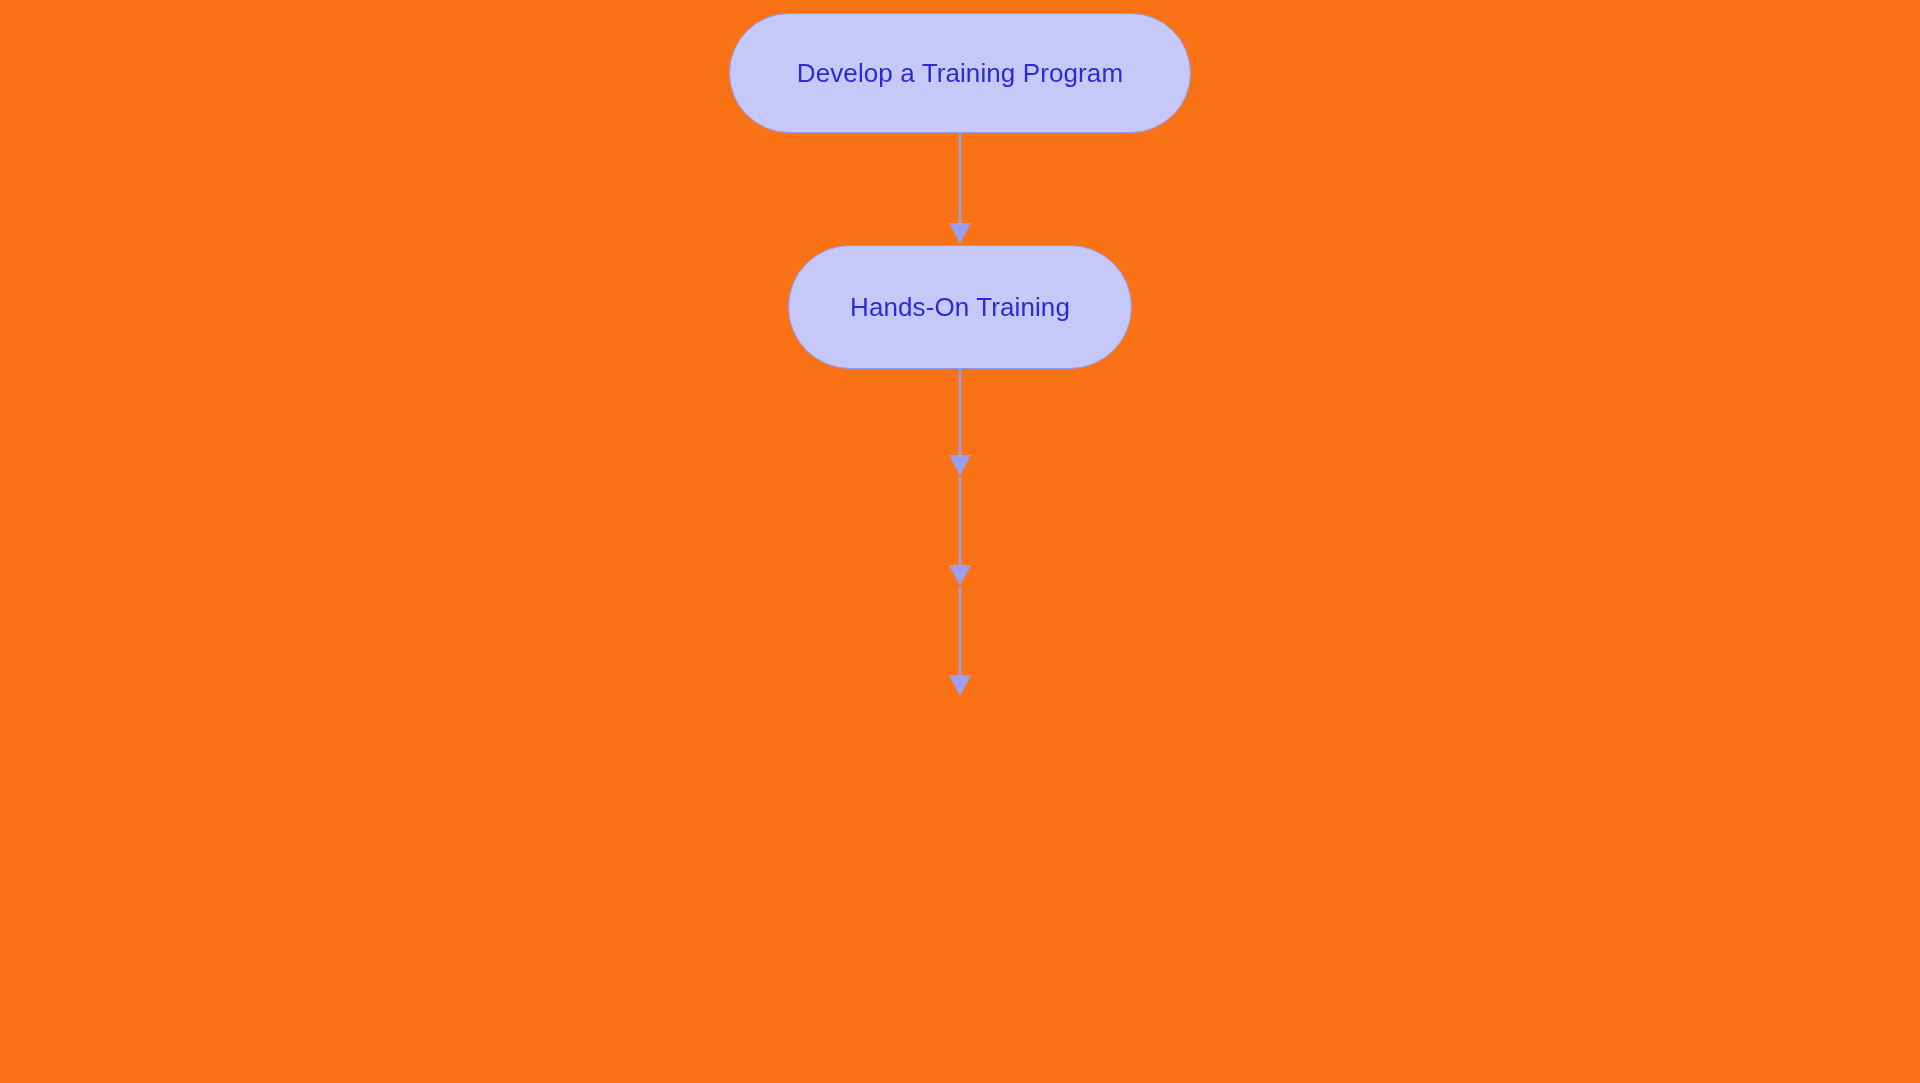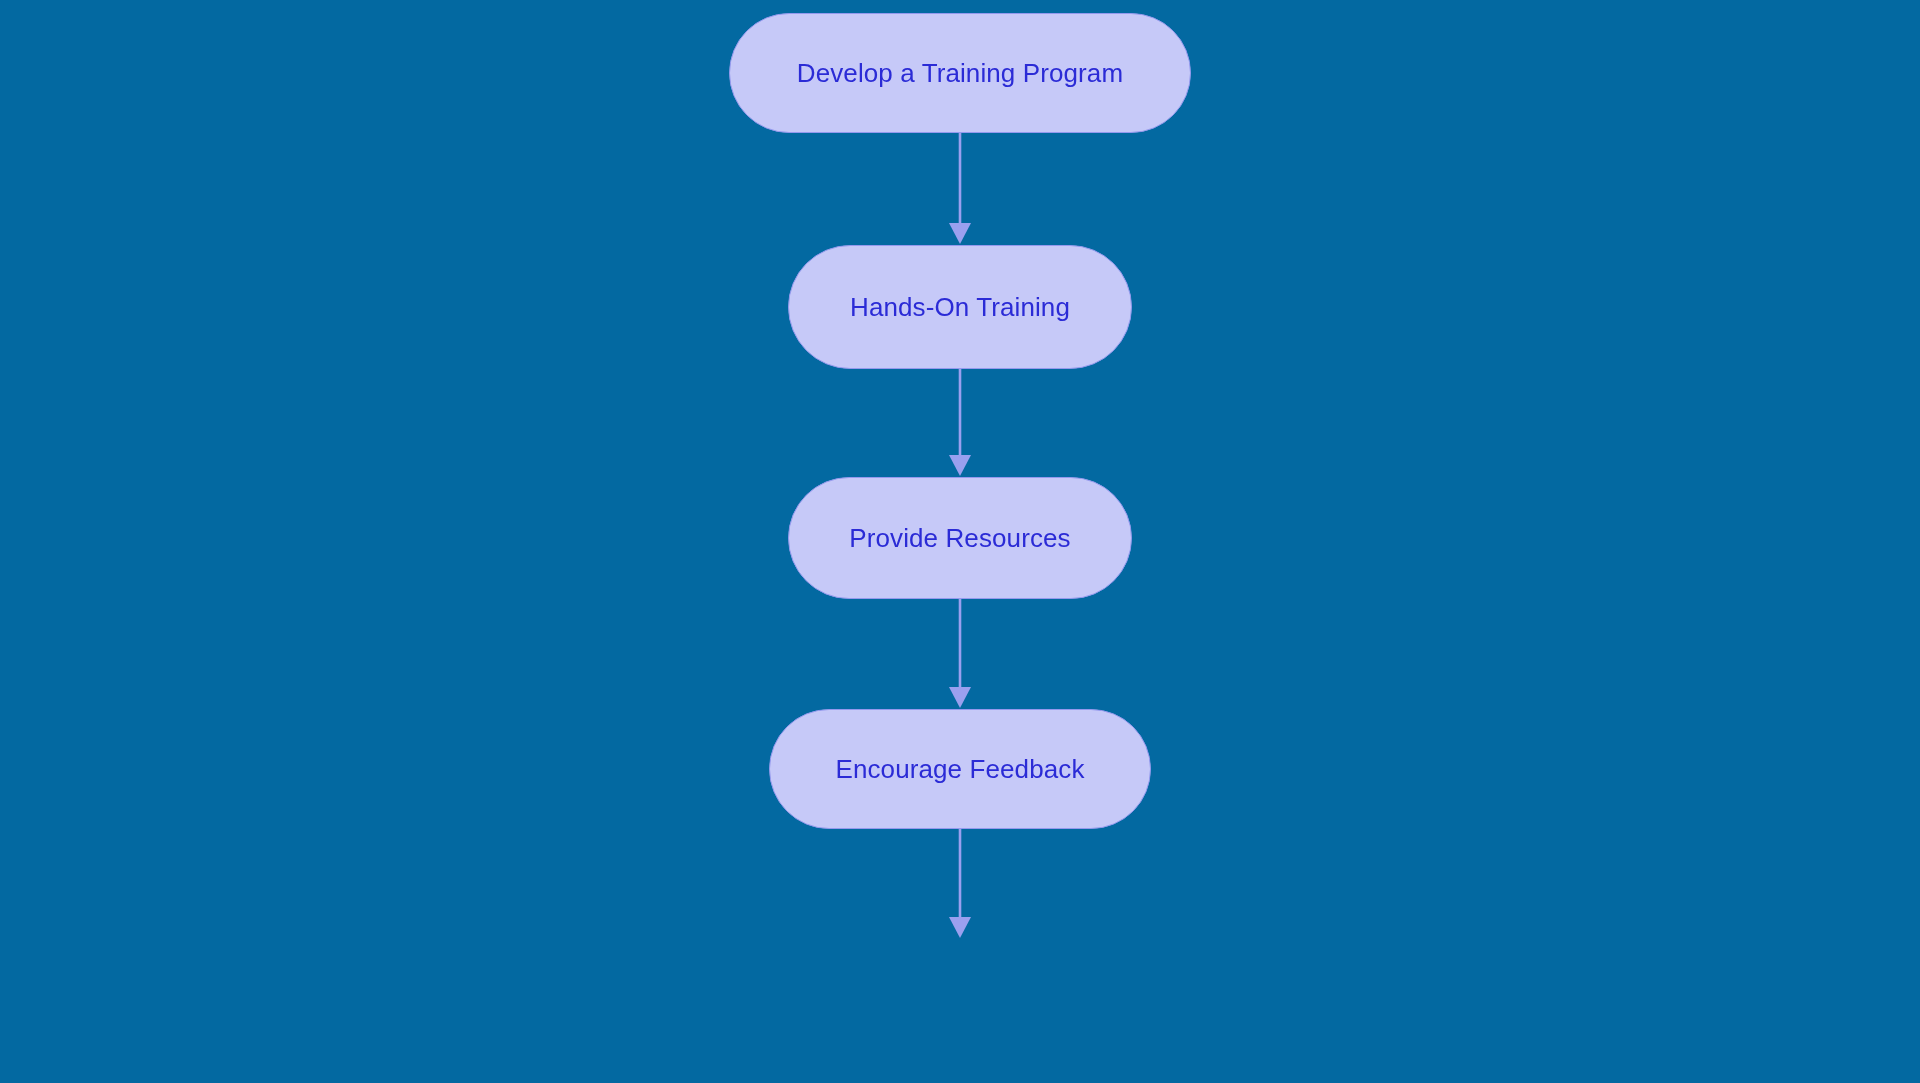--- a/index.html
+++ b/index.html
@@ -85,21 +85,21 @@
     fill: none;
   }
   .conn-head {
     fill: #9aa0ef;
     stroke: none;
   }
 </style>
 </head>
 <body style="background: rgb(255, 255, 255);">
 
-<div id="flowchart-root" style="background: #0369a1;">
+<div id="flowchart-root" style="background: #f97316;">
   <div class="flow-column">
 
     <div class="node" id="node-0" style="background: rgb(198, 201, 248); border-color: rgb(148, 153, 238); color: rgb(43, 43, 214);">
       <span class="node-label" style="color: rgb(43, 43, 214);">Develop a Training Program</span>
     </div>
 
     <div class="connector" id="conn-0">
       <svg width="30" height="112" viewBox="0 0 30 112" aria-hidden="true">
         <line class="conn-line" x1="15" y1="0" x2="15" y2="92" style="stroke: rgb(154, 160, 239);"></line>
         <polygon class="conn-head" points="4,90 26,90 15,111" style="fill: rgb(154, 160, 239);"></polygon>
@@ -110,34 +110,28 @@
       <span class="node-label" style="color: rgb(43, 43, 214);">Hands-On Training</span>
     </div>
 
     <div class="connector" id="conn-1">
       <svg width="30" height="108" viewBox="0 0 30 108" aria-hidden="true">
         <line class="conn-line" x1="15" y1="0" x2="15" y2="88" style="stroke: rgb(154, 160, 239);"></line>
         <polygon class="conn-head" points="4,86 26,86 15,107" style="fill: rgb(154, 160, 239);"></polygon>
       </svg>
     </div>
 
-    <div class="node" id="node-2" style="background: rgb(198, 201, 248); border-color: rgb(148, 153, 238); color: rgb(43, 43, 214);">
-      <span class="node-label" style="color: rgb(43, 43, 214);">Provide Resources</span>
-    </div>
 
     <div class="connector" id="conn-2">
       <svg width="30" height="110" viewBox="0 0 30 110" aria-hidden="true">
         <line class="conn-line" x1="15" y1="0" x2="15" y2="90" style="stroke: rgb(154, 160, 239);"></line>
         <polygon class="conn-head" points="4,88 26,88 15,109" style="fill: rgb(154, 160, 239);"></polygon>
       </svg>
     </div>
 
-    <div class="node" id="node-3" style="background: rgb(198, 201, 248); border-color: rgb(148, 153, 238); color: rgb(43, 43, 214);">
-      <span class="node-label" style="color: rgb(43, 43, 214);">Encourage Feedback</span>
-    </div>
 
     <div class="connector" id="conn-3">
       <svg width="30" height="110" viewBox="0 0 30 110" aria-hidden="true">
         <line class="conn-line" x1="15" y1="0" x2="15" y2="90" style="stroke: rgb(154, 160, 239);"></line>
         <polygon class="conn-head" points="4,88 26,88 15,109" style="fill: rgb(154, 160, 239);"></polygon>
       </svg>
     </div>
 
 
   </div>

